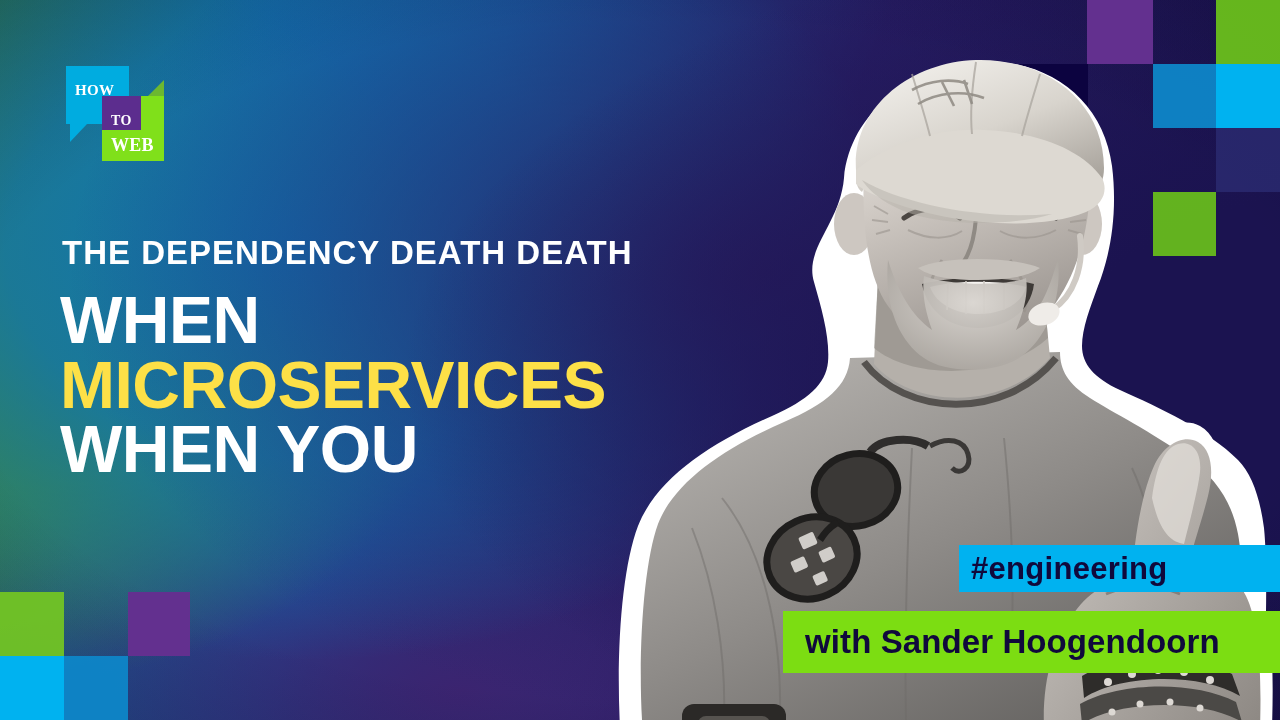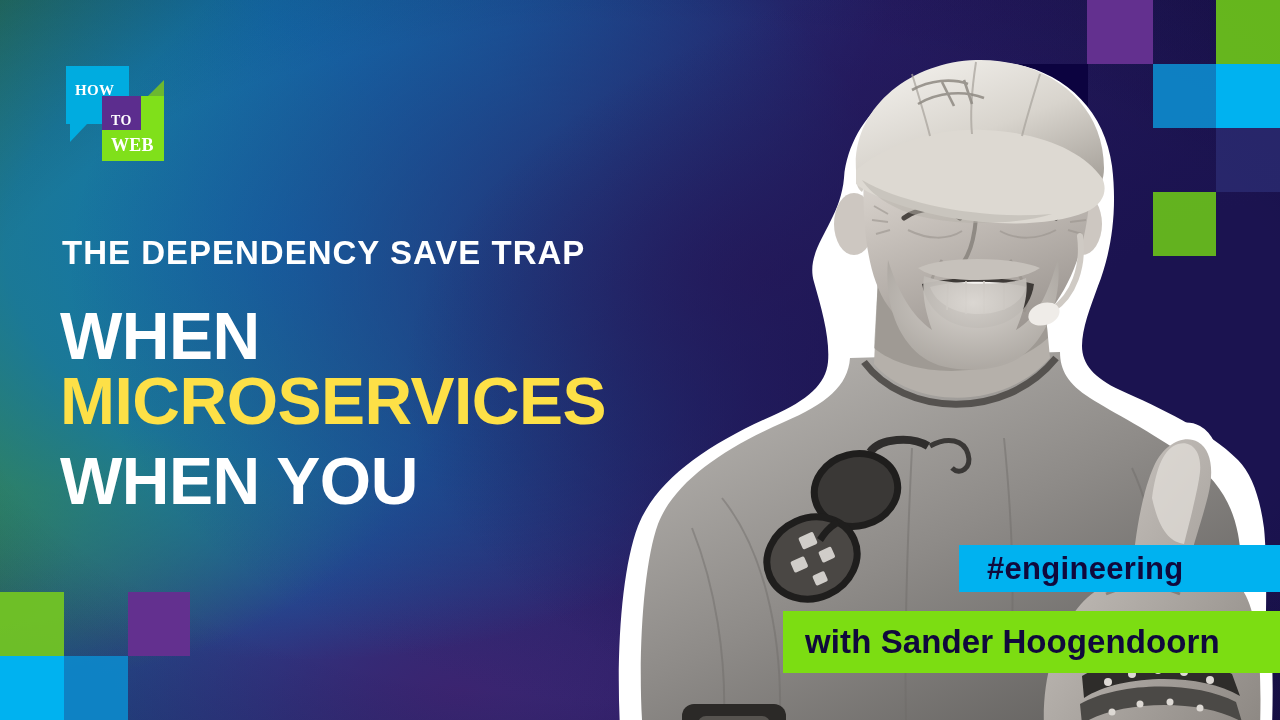--- a/index.html
+++ b/index.html
@@ -84,36 +84,36 @@
   .headline {
     position:absolute; left:60px; top:288px;
     line-height:0.98;
     white-space:nowrap;
   }
   .hl-line {
     display:block;
     font-size:66px; font-weight:700;
     letter-spacing:-0.5px;
   }
-  .hl-white { color:#ffffff;margin-top:16px; }
+  .hl-white { color:#ffffff; }
   .hl-green { color:#fde047; }
 
   
   .badge {
     position:absolute;
     display:flex; align-items:center;
     color:#10093c;
     font-weight:700;
     white-space:nowrap;
   }
   .badge-tag {
     left:959px; top:545px; height:47px;
     width:321px;
     background:#00b2f0;
-    padding-left:28px;
+    padding-left:12px;
     font-size:31px;
     letter-spacing:0.3px;
   }
   .badge-speaker {
     left:783px; top:611px; height:62px;
     width:497px;
     background:#7cdd12;
     padding-left:22px;
     font-size:33px;
     letter-spacing:0.1px;
@@ -401,21 +401,21 @@
     <div class="logo-cyan"></div>
     <div class="logo-tail"></div>
     <div class="logo-fold"></div>
     <div class="logo-green"></div>
     <div class="logo-purple"></div>
     <span class="logo-word lw-how">HOW</span>
     <span class="logo-word lw-to">TO</span>
     <span class="logo-word lw-web">WEB</span>
   </div>
 
-  <div class="kicker">THE DEPENDENCY SAVE TRAP</div>
+  <div class="kicker">THE DEPENDENCY DEATH DEATH</div>
 
   <div class="headline">
     <span class="hl-line hl-white">WHEN</span>
     <span class="hl-line hl-green">MICROSERVICES</span>
     <span class="hl-line hl-white">WHEN YOU</span>
   </div>
 
   <div class="badge badge-tag">#engineering</div>
   <div class="badge badge-speaker">with Sander Hoogendoorn</div>
 

